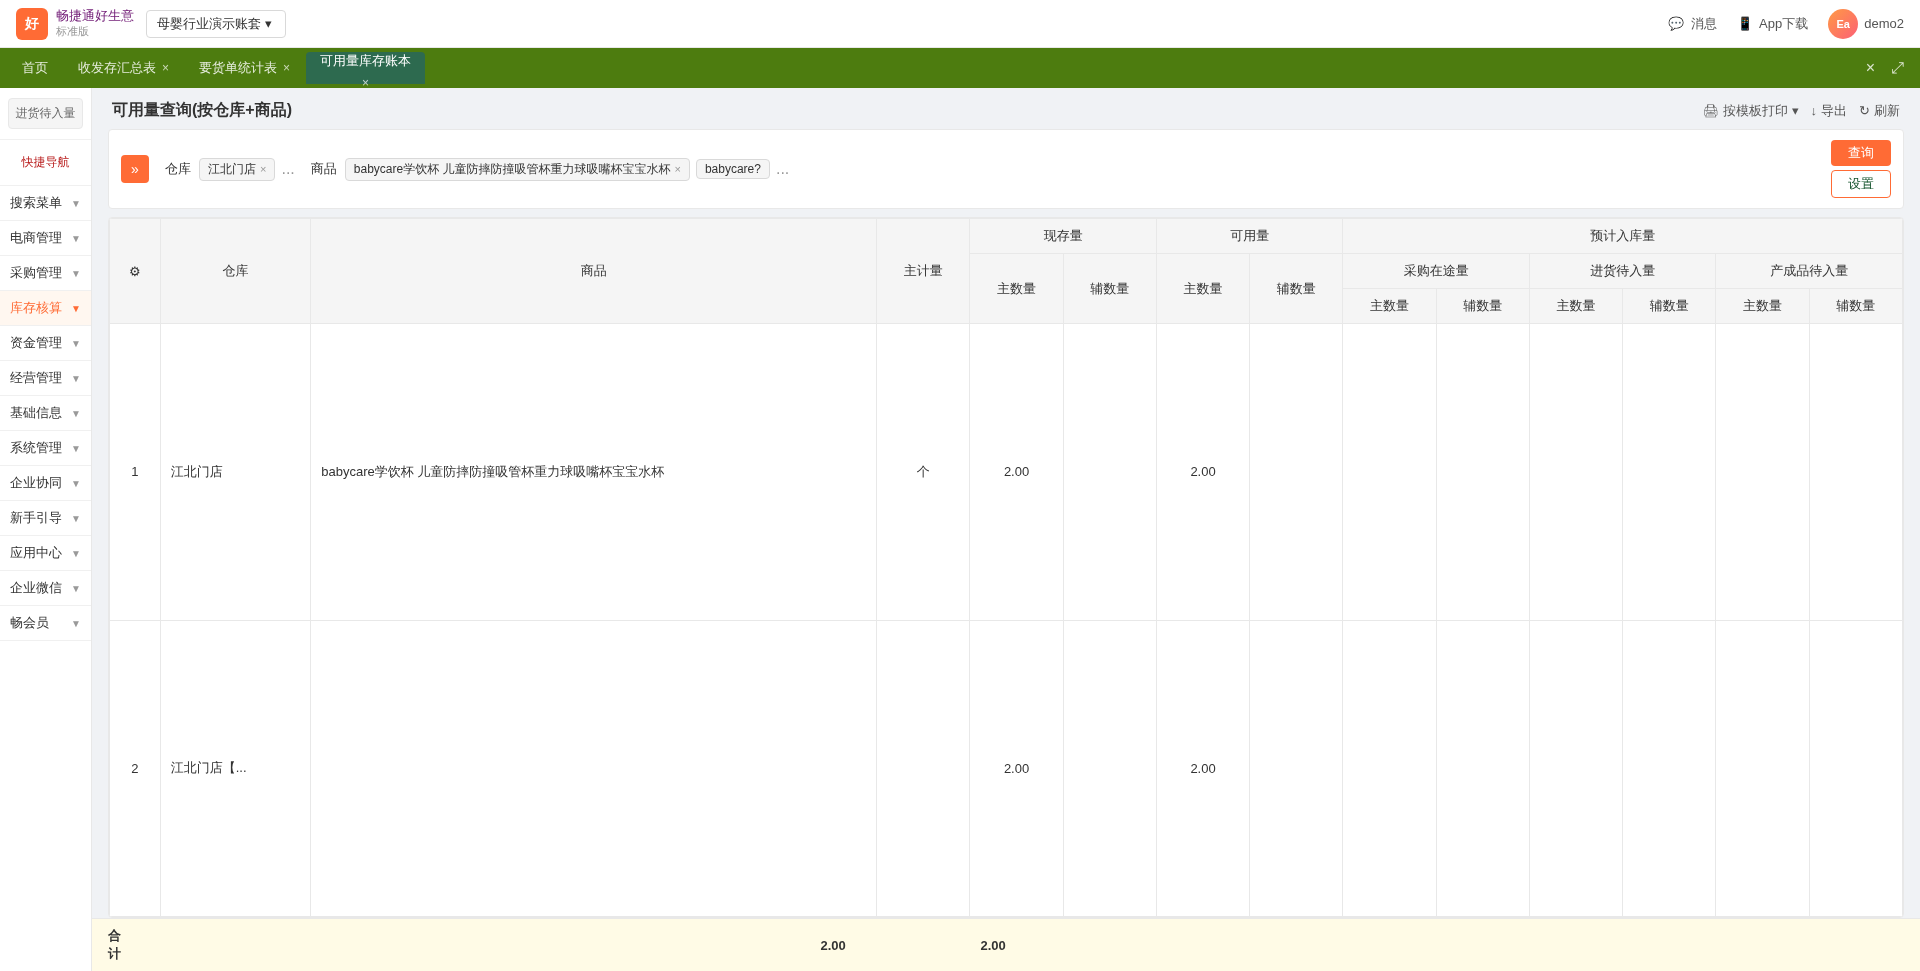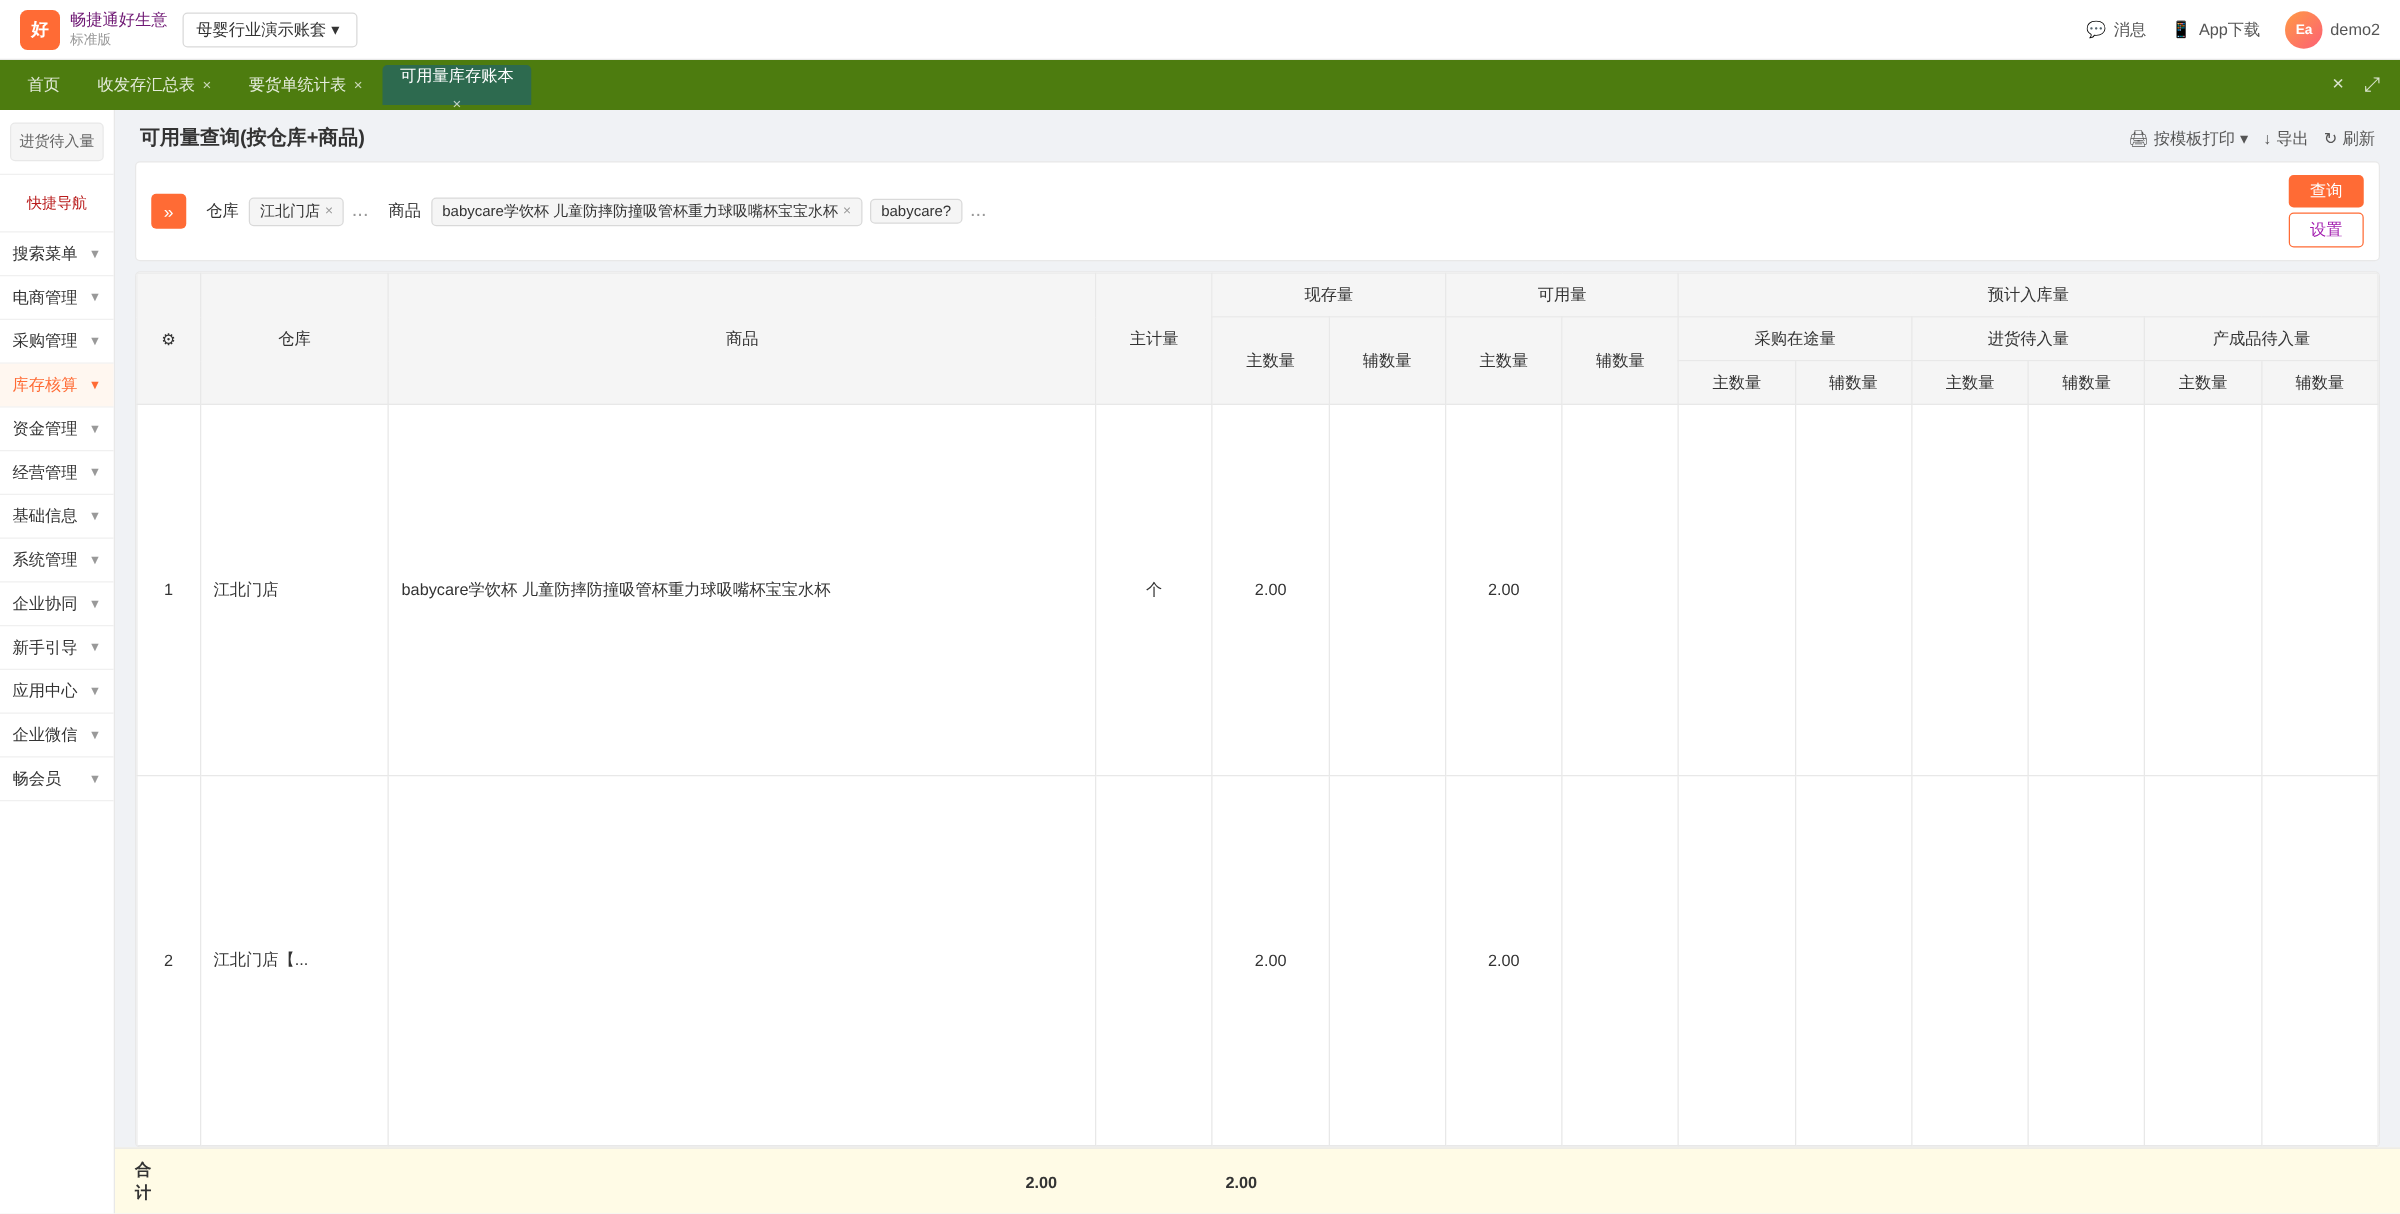--- a/index.html
+++ b/index.html
@@ -311,21 +311,21 @@
       color: white;
       border: none;
       padding: 4px 16px;
       border-radius: 4px;
       cursor: pointer;
       font-size: 13px;
       white-space: nowrap;
     }
     .btn-secondary {
       background: white;
-      color: #a21caf;
+      color: #14532d;
       border: 1px solid #ff6b35;
       padding: 4px 16px;
       border-radius: 4px;
       cursor: pointer;
       font-size: 13px;
       white-space: nowrap;
     }
 
     
     .table-container {

